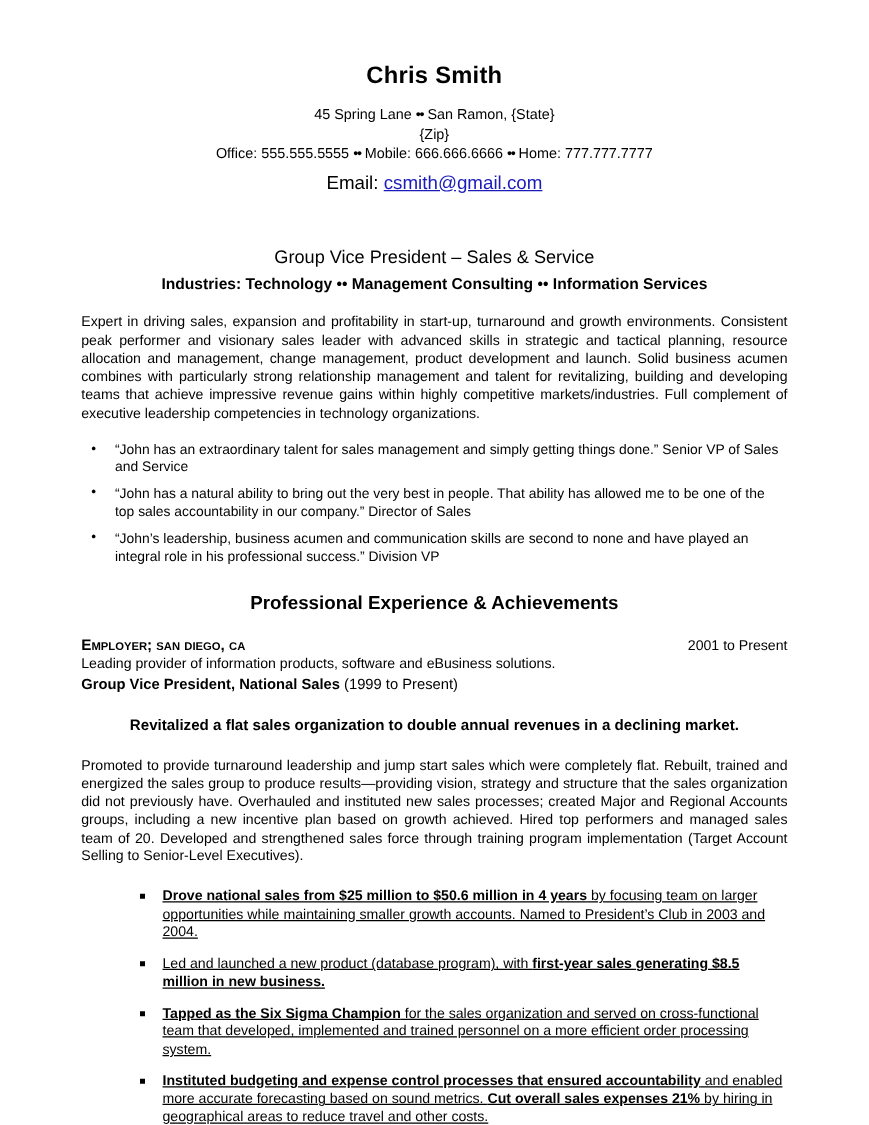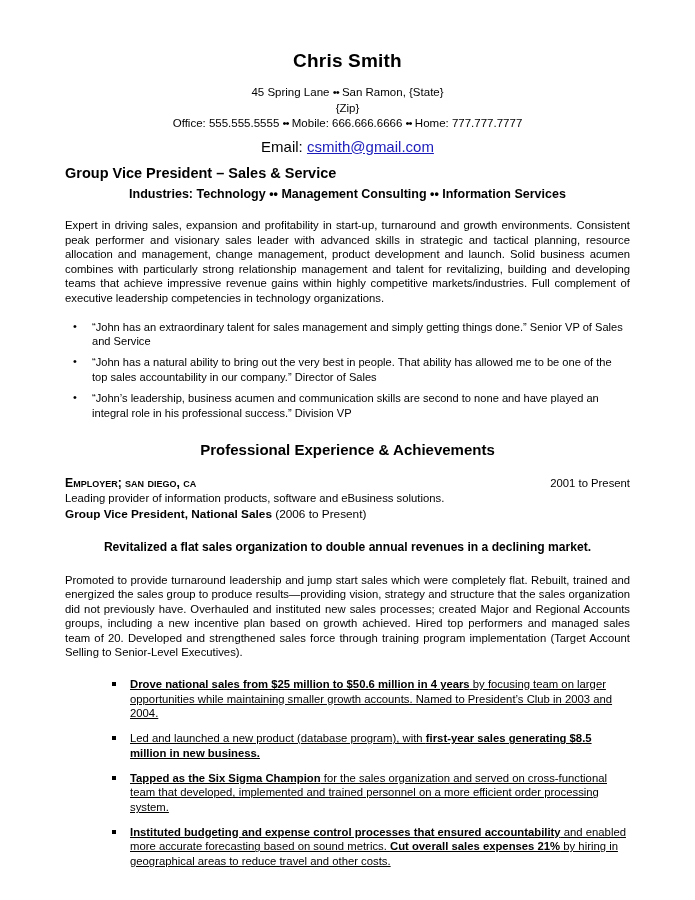--- a/index.html
+++ b/index.html
@@ -40,23 +40,24 @@
     line-height: 15.5px;
     margin: 7px 0 0 0;
   }
   .email-link {
     color: #1b1bbb;
     text-decoration: underline;
   }
   .sep { letter-spacing: -1px; }
 
   .target-title {
+    text-align: center;
     font-size: 14.5px;
-    font-weight: bold;
-    margin: 11px 0 0 0;
+    font-weight: normal;
+    margin: 44px 0 0 0;
   }
   .industries {
     text-align: center;
     font-size: 12.5px;
     font-weight: bold;
     margin: 6px 0 0 0;
   }
 
   .summary {
     font-size: 11.3px;
@@ -202,21 +203,21 @@
 
   <div class="employer-row">
     <span class="employer-name">Employer; San Diego, CA</span>
     <span class="employer-dates">2001 to Present</span>
   </div>
 
   <div class="employer-desc">Leading provider of information products, software and eBusiness solutions.</div>
 
   <div class="role-line">
     <span class="role-title">Group Vice President, National Sales</span>
-    <span class="role-dates">(2006 to Present)</span>
+    <span class="role-dates">(1999 to Present)</span>
   </div>
 
   <div class="achievement-highlight">Revitalized a flat sales organization to double annual revenues in a declining market.</div>
 
   <p class="role-body">Promoted to provide turnaround leadership and jump start sales which were completely flat. Rebuilt, trained and energized the sales group to produce results—providing vision, strategy and structure that the sales organization did not previously have. Overhauled and instituted new sales processes; created Major and Regional Accounts groups, including a new incentive plan based on growth achieved. Hired top performers and managed sales team of 20. Developed and strengthened sales force through training program implementation (Target Account Selling to Senior-Level Executives).</p>
 
   <ul class="achievements">
     <li>
       <b>Drove national sales from $25 million to $50.6 million in 4 years</b><span> by focusing team on larger opportunities while maintaining smaller growth accounts. Named to President’s Club in 2003 and 2004.</span>
     </li>

